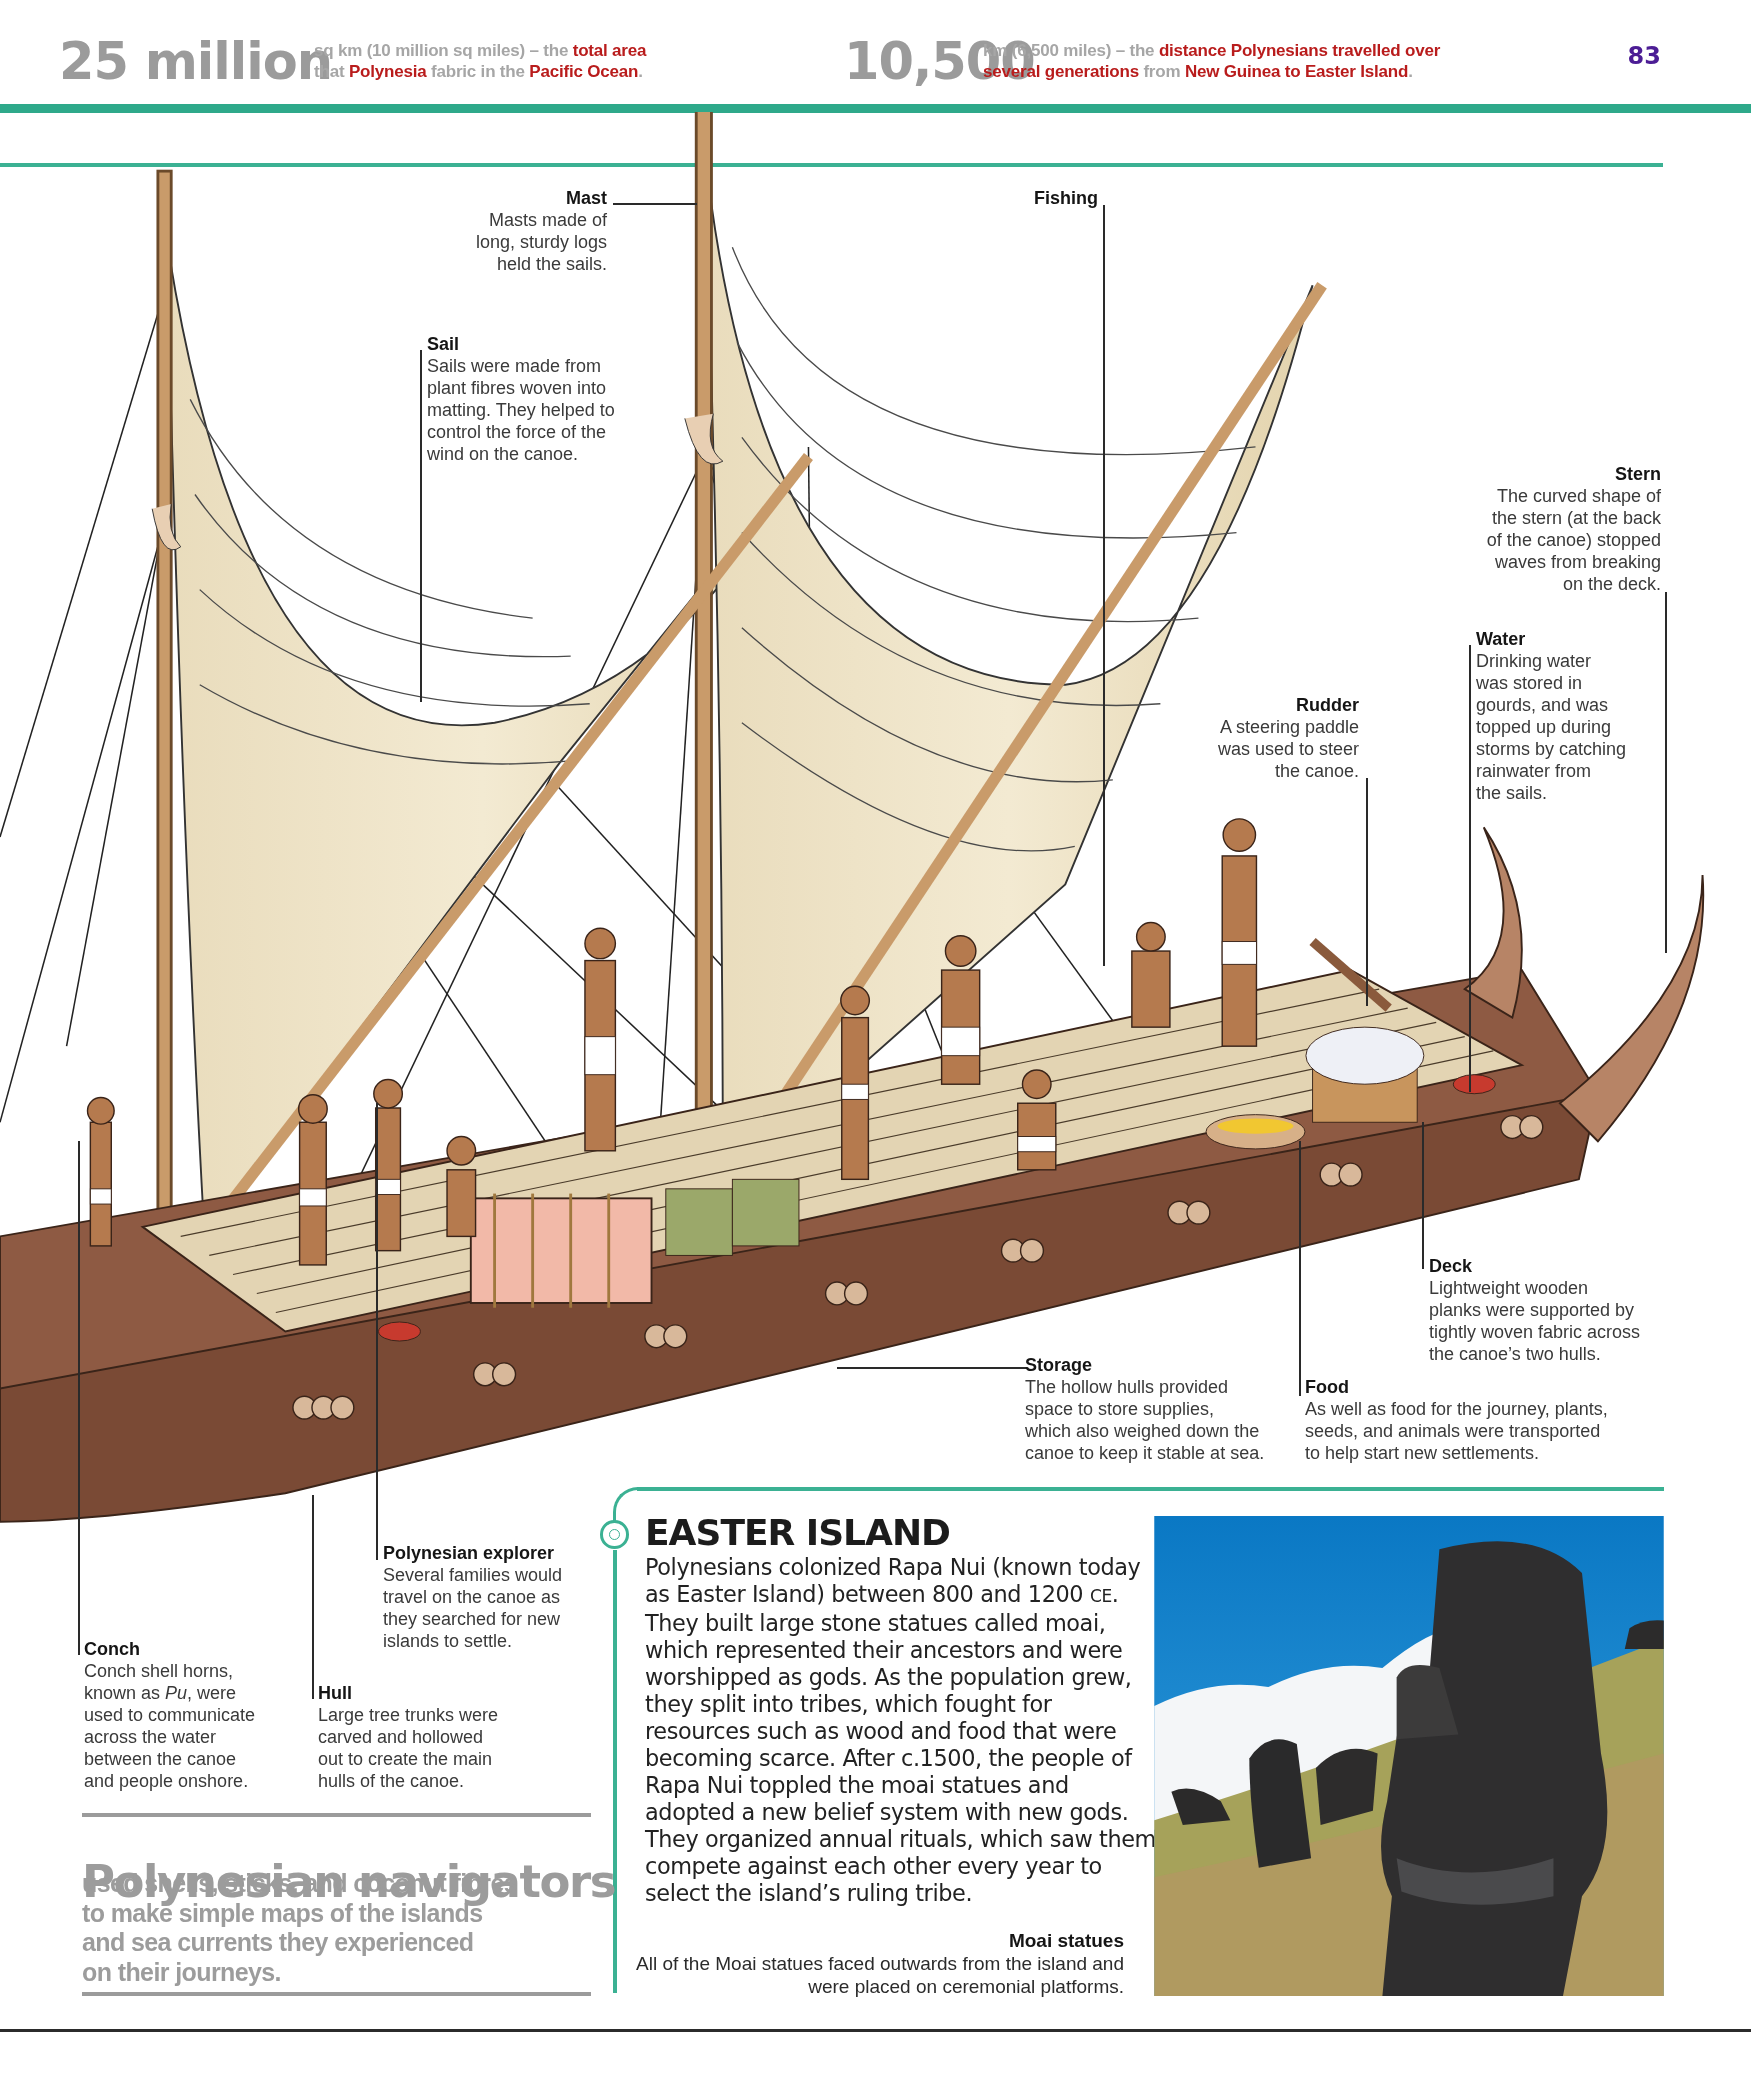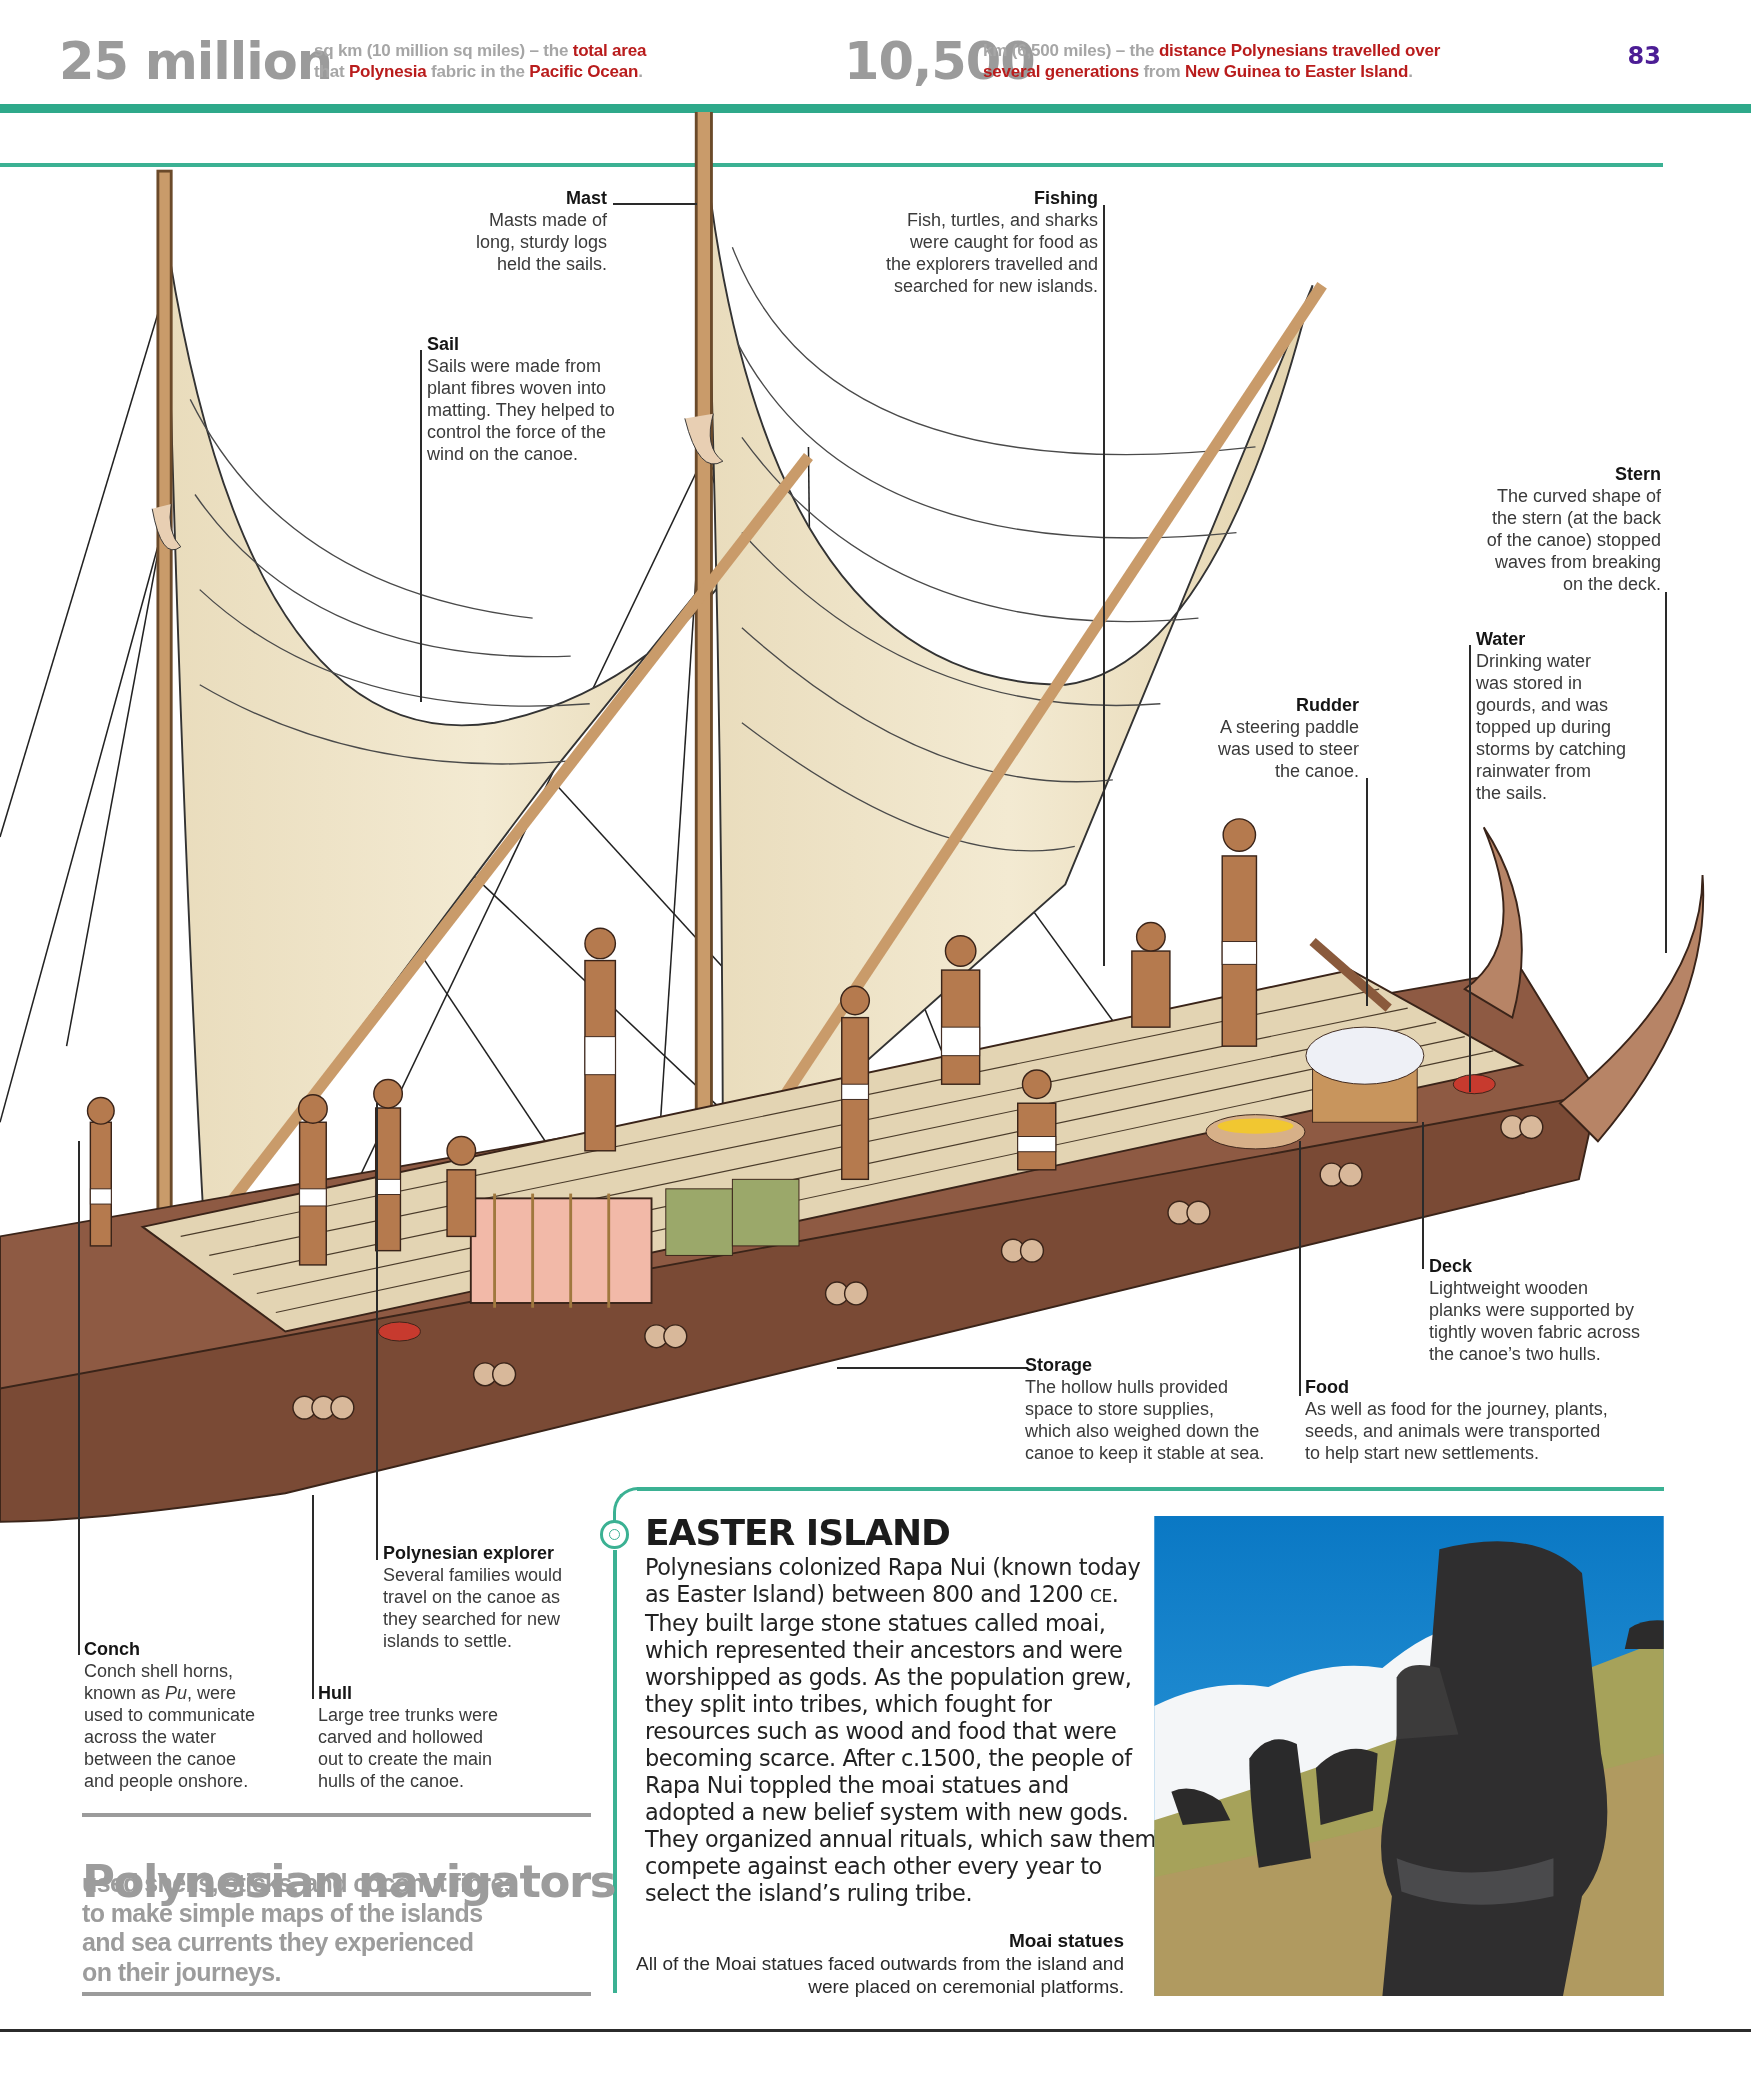--- a/index.html
+++ b/index.html
@@ -232,24 +232,20 @@
 <div class="leader" style="left:312px; top:1495px; width:1.9px; height:204px;"></div>
 
 <div class="callout right" style="right:1145px; top:187px;margin-left:12px;">
   <span class="ttl">Mast</span>
   <span class="body">Masts made of
 long, sturdy logs
 held the sails.</span>
 </div>
 <div class="callout right" style="right:654px; top:187px;">
   <span class="ttl">Fishing</span>
-  <span class="body">Fish, turtles, and sharks
-were caught for food as
-the explorers travelled and
-searched for new islands.</span>
 </div>
 <div class="callout" style="left:427px; top:333px;">
   <span class="ttl">Sail</span>
   <span class="body">Sails were made from
 plant fibres woven into
 matting. They helped to
 control the force of the
 wind on the canoe.</span>
 </div>
 <div class="callout right" style="right:91px; top:463px;">

